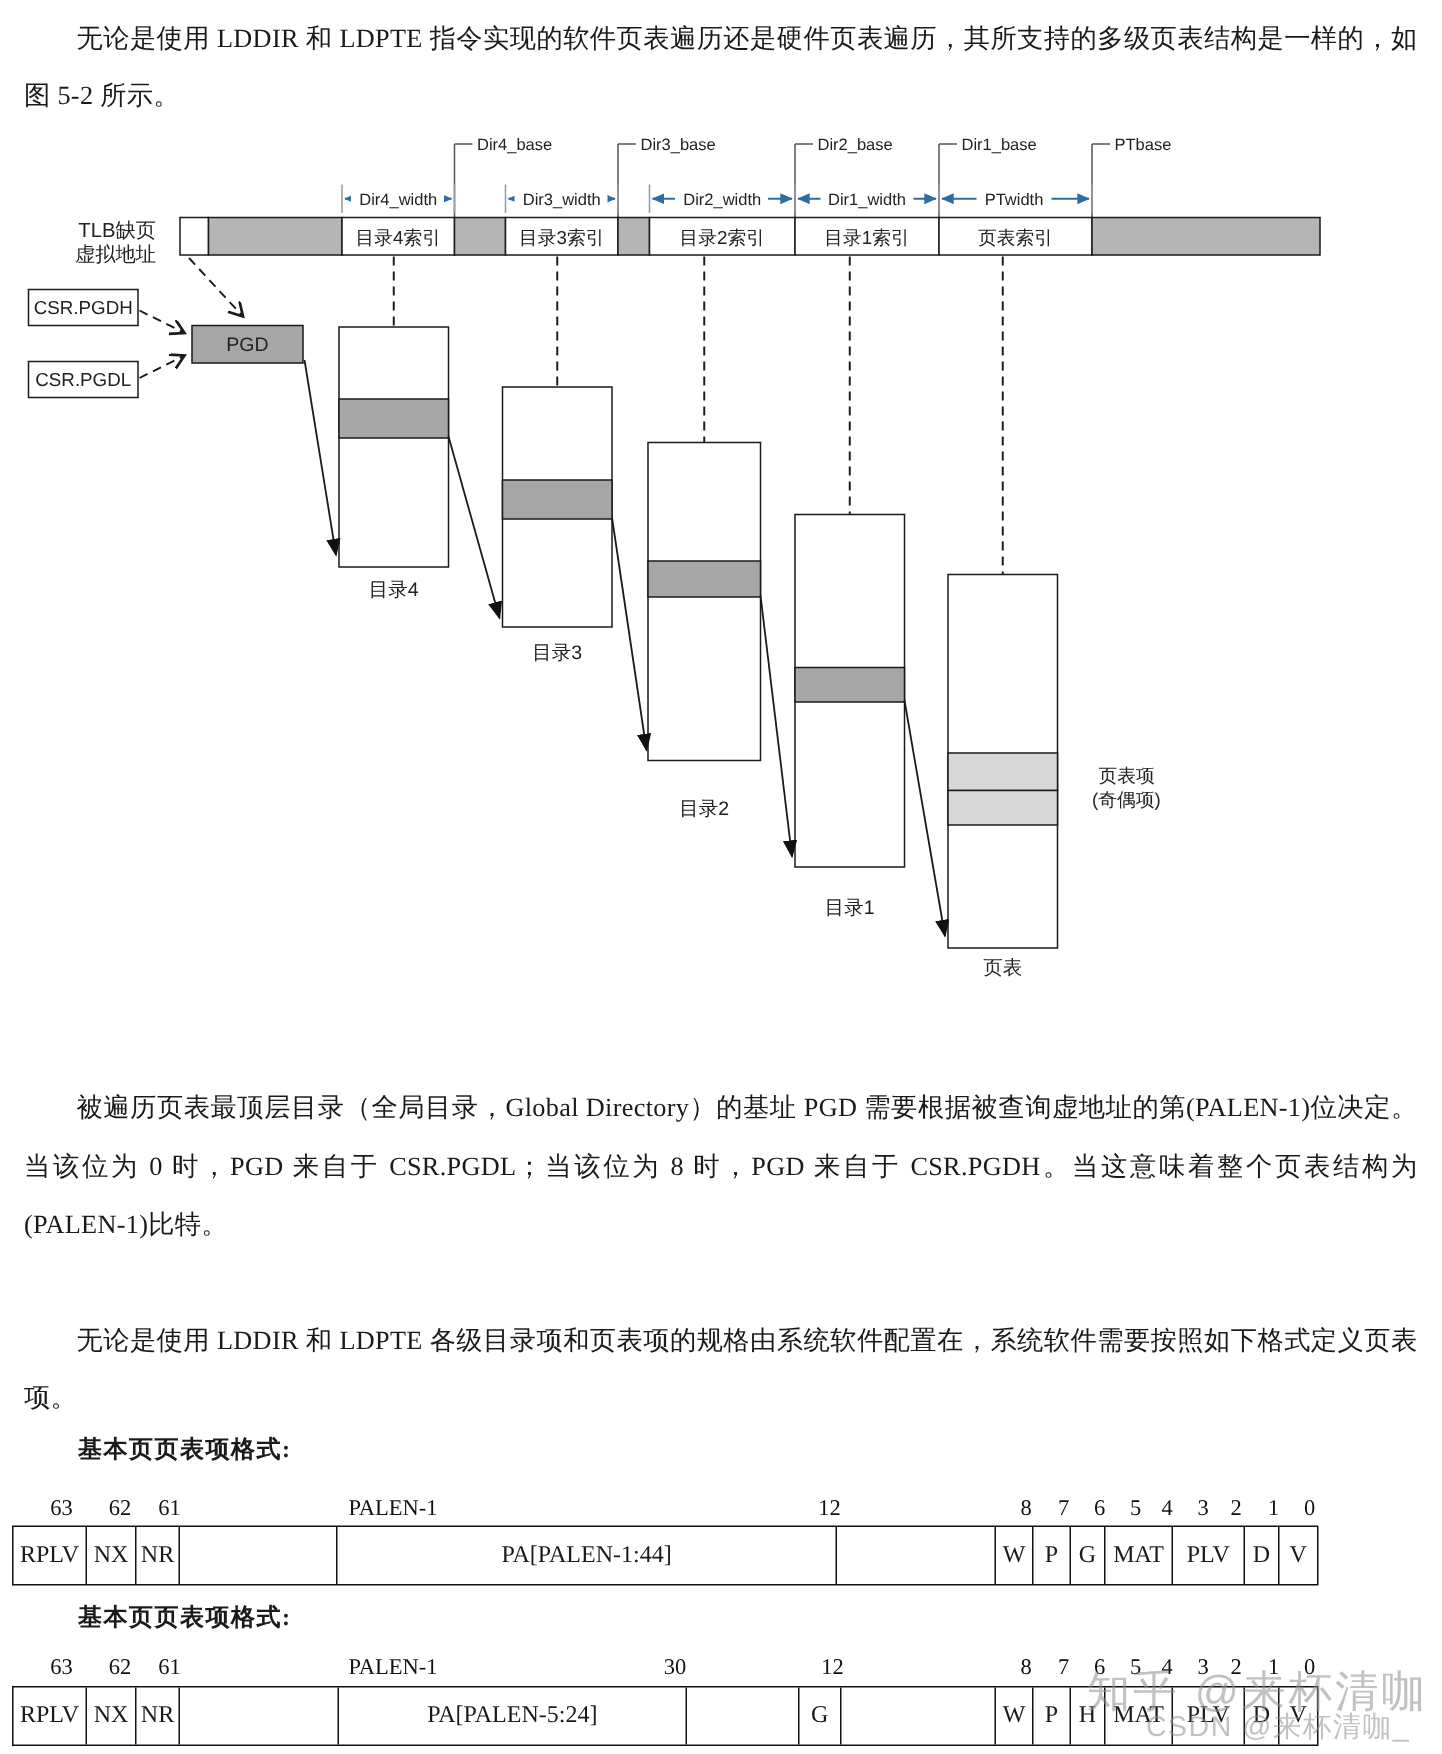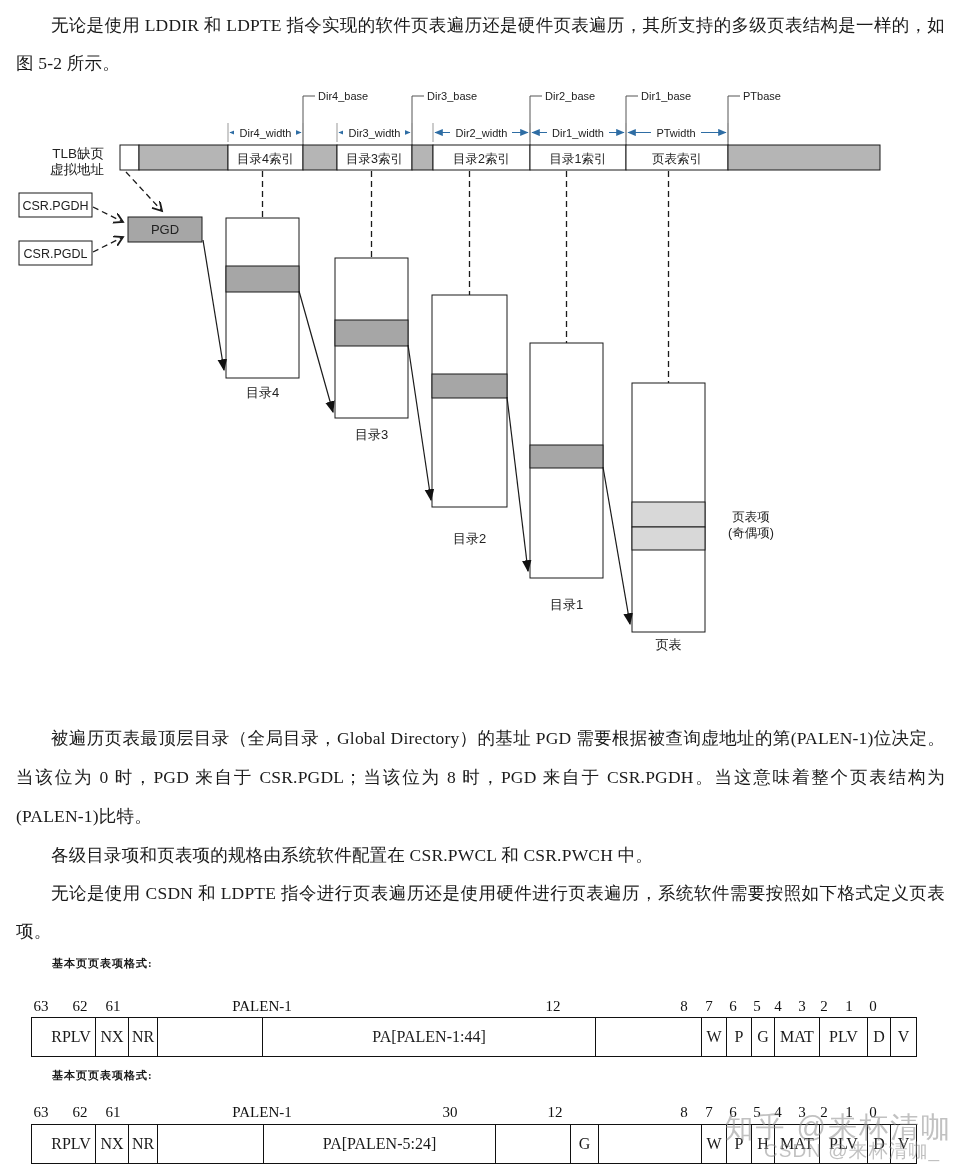--- a/index.html
+++ b/index.html
@@ -2,24 +2,24 @@
 <html><head>
 <meta charset="utf-8">
 <style>
   html,body{margin:0;padding:0;background:#ffffff;}
   #page{position:relative;width:958px;height:1169px;background:#ffffff;overflow:hidden;
         font-family:"Liberation Serif","DejaVu Serif",serif;color:#1a1a1a;}
   .para{position:absolute;left:16px;width:929px;margin:0;font-size:17.5px;line-height:38px;
         text-align:justify;text-indent:2em;letter-spacing:.2px;}
   .caption{position:absolute;left:0;width:961px;text-align:center;font-family:"Liberation Sans","DejaVu Sans",sans-serif;
         font-weight:bold;font-size:15.5px;color:#111;}
-  .fmt-heading{position:absolute;left:52px;font-weight:bold;font-size:11px;letter-spacing:1px;}
+  .fmt-heading{position:absolute;left:52px;font-weight:bold;font-size:16px;letter-spacing:1px;}
   svg text{font-family:"Liberation Sans","DejaVu Sans",sans-serif;fill:#222;}
   .bit-num{position:absolute;transform:translateX(-50%);font-size:15px;white-space:nowrap;color:#111;}
-  .bitrow{position:absolute;left:31px;width:869px;height:38px;display:flex;border:1.2px solid #111;box-sizing:content-box;padding-left:15px;}
+  .bitrow{position:absolute;left:8px;width:869px;height:38px;display:flex;border:1.2px solid #111;box-sizing:content-box;}
   .bitcell{box-sizing:border-box;border-right:1.2px solid #111;height:38px;line-height:38px;
         text-align:center;font-size:16px;white-space:nowrap;overflow:visible;}
   .bitcell:last-child{border-right:none;}
   .wm{position:absolute;font-family:"Liberation Sans","DejaVu Sans",sans-serif;color:#8f8f8f;opacity:.55;
       white-space:nowrap;pointer-events:none;}
   .wm-zhihu{top:1108px;right:6px;font-size:29px;letter-spacing:2px;}
   .wm-csdn{top:1138px;right:18px;font-size:19px;letter-spacing:1px;}
 </style>
 </head>
 <body>
@@ -157,22 +157,21 @@
     <text x="469.5" y="543" font-size="13" text-anchor="middle">目录2</text>
     <text x="566.5" y="609" font-size="13" text-anchor="middle">目录1</text>
     <text x="668.5" y="649" font-size="13" text-anchor="middle">页表</text>
 
     <text x="751" y="521" font-size="12.5" text-anchor="middle">页表项</text>
     <text x="751" y="537" font-size="12.5" text-anchor="middle">(奇偶项)</text>
   </svg>
 
 
   <p class="para" style="top:719px;line-height:39px">被遍历页表最顶层目录（全局目录，Global Directory）的基址 PGD 需要根据被查询虚地址的第(PALEN-1)位决定。当该位为 0 时，PGD 来自于 CSR.PGDL；当该位为 8 时，PGD 来自于 CSR.PGDH。当这意味着整个页表结构为(PALEN-1)比特。</p>
-  <p class="para" style="top:836px">各级目录项和页表项的规格由系统软件配置在 CSR.PWCL 和 CSR.PWCH 中。</p>
-  <p class="para" style="top:874px">无论是使用 CSDN 和 LDPTE 指令进行页表遍历还是使用硬件进行页表遍历，系统软件需要按照如下格式定义页表项。</p>
+  <p class="para" style="top:874px">无论是使用 LDDIR 和 LDPTE 各级目录项和页表项的规格由系统软件配置在，系统软件需要按照如下格式定义页表项。</p>
 
   <div class="fmt-heading" style="top:956px">基本页页表项格式:</div>
 
   <div>
     <span class="bit-num" style="left:41px;top:998px">63</span>
     <span class="bit-num" style="left:80px;top:998px">62</span>
     <span class="bit-num" style="left:113px;top:998px">61</span>
     <span class="bit-num" style="left:262px;top:998px">PALEN-1</span>
     <span class="bit-num" style="left:553px;top:998px">12</span>
     <span class="bit-num" style="left:684px;top:998px">8</span>

